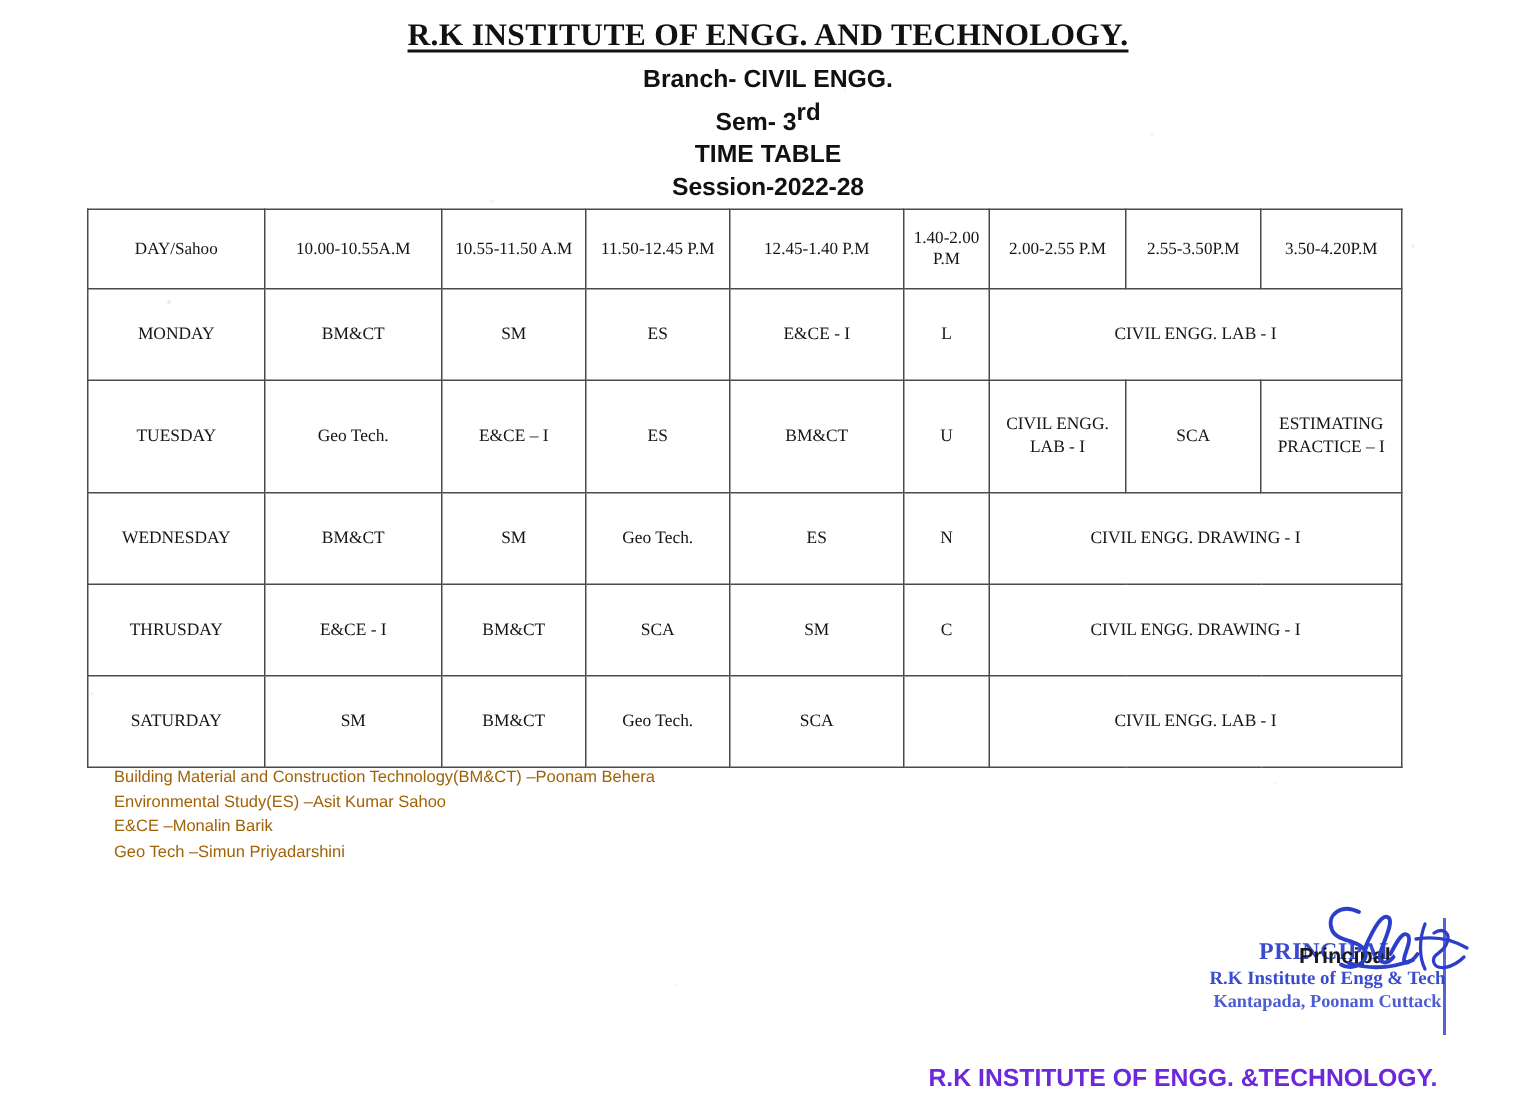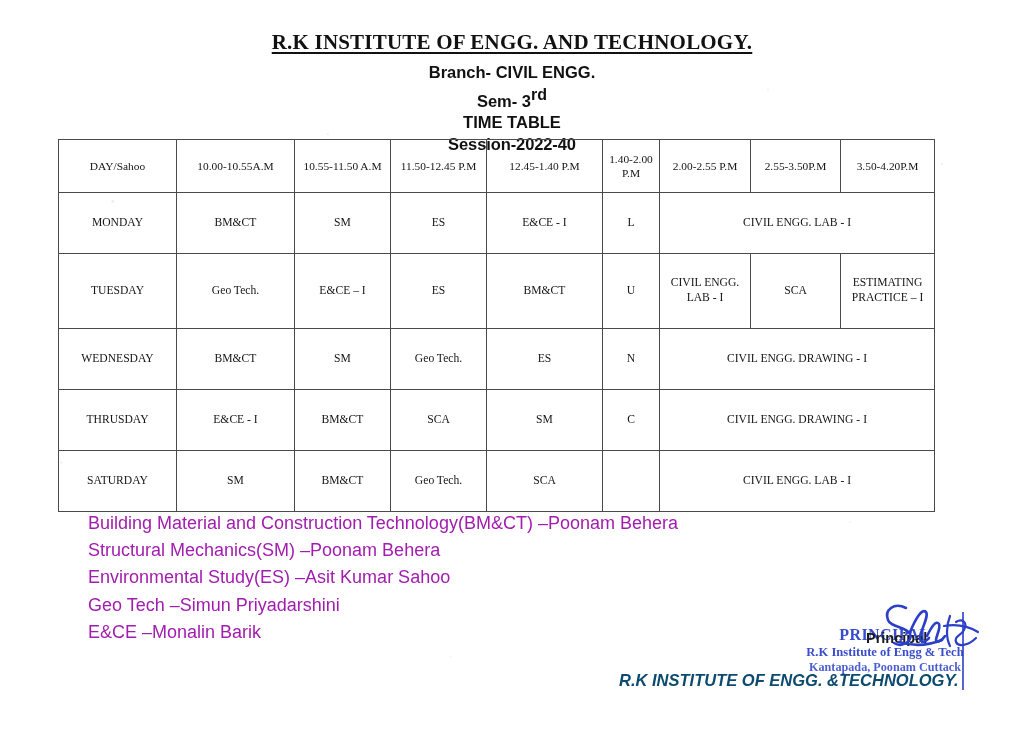--- a/index.html
+++ b/index.html
@@ -37,21 +37,21 @@
 
   .page {
     position: relative;
     width: 1024px;
     height: 746px;
   }
 
   
   .doc-header {
     text-align: center;
-    padding-top: 30px;
+    padding-top: 11px;
   }
   .inst-title {
     font-size: 21px;
     font-weight: bold;
     letter-spacing: .2px;
     text-decoration: underline;
     text-underline-offset: 3px;
     margin: 0 0 7px 0;
     font-family: "Liberation Serif", serif;
   }
@@ -103,26 +103,26 @@
   col.c-p3   { width: 96px;  }
   col.c-p4   { width: 116px; }
   col.c-lun  { width: 57px;  }
   col.c-p6   { width: 91px;  }
   col.c-p7   { width: 90px;  }
   col.c-p8   { width: 94px;  }
 
   
   .legend {
     position: absolute;
-    left: 88px;
+    left: 76px;
     top: 510px;
     font-family: "Liberation Sans", sans-serif;
-    font-size: 18px;
+    font-size: 11px;
     line-height: 1.51;
-    color: #a21caf;
+    color: #a16207;
   }
   .legend div { white-space: nowrap; }
 
   
   .sign-area {
     position: absolute;
     left: 0; top: 0;
     width: 1020px; height: 746px;
     pointer-events: none;
   }
@@ -165,41 +165,40 @@
     width: 2px;
     height: 78px;
     background: #2b3fc9;
     opacity: .8;
     z-index: 9;
   }
 
   .footer-inst {
     position: absolute;
     left: 619px;
-    top: 671px;
+    top: 710px;
     font-family: "Liberation Sans", sans-serif;
     font-size: 16.5px;
     font-weight: bold;
-    color: #0c4a6e;
+    color: #6d28d9;
     z-index: 11;
     white-space: nowrap;
-    font-style: italic;
   }
 </style>
 </head>
 <body>
 
 <div class="page">
 
   <div class="doc-header">
     <div class="inst-title">R.K INSTITUTE OF ENGG. AND TECHNOLOGY.</div>
     <div class="subline">Branch- CIVIL ENGG.</div>
     <div class="subline"><span>Sem- 3</span><span class="sup">rd</span></div>
     <div class="subline">TIME TABLE</div>
-    <div class="subline tight">Session-2022-40</div>
+    <div class="subline tight">Session-2022-28</div>
   </div>
 
   <div class="tt-wrap">
     <table class="timetable">
       <colgroup>
         <col class="c-day">
           <col class="c-p1">
           <col class="c-p2">
           <col class="c-p3">
         <col class="c-p4">
@@ -272,24 +271,23 @@
           <td>SCA</td>
           <td></td>
           <td colspan="3">CIVIL ENGG. LAB - I</td>
         </tr>
       </tbody>
     </table>
   </div>
 
   <div class="legend">
     <div>Building Material and Construction Technology(BM&amp;CT) –Poonam Behera</div>
-    <div>Structural Mechanics(SM) –Poonam Behera</div>
     <div>Environmental Study(ES) –Asit Kumar Sahoo</div>
+    <div>E&amp;CE –Monalin Barik</div>
     <div>Geo Tech –Simun Priyadarshini</div>
-    <div>E&amp;CE –Monalin Barik</div>
   </div>
 
   <div class="sign-area">
 
     <div class="stamp">
       <div class="s1">PRINCIPAL</div>
       <div class="s2">R.K Institute of Engg &amp; Tech</div>
       <div class="s3">Kantapada, Poonam Cuttack</div>
     </div>
 

